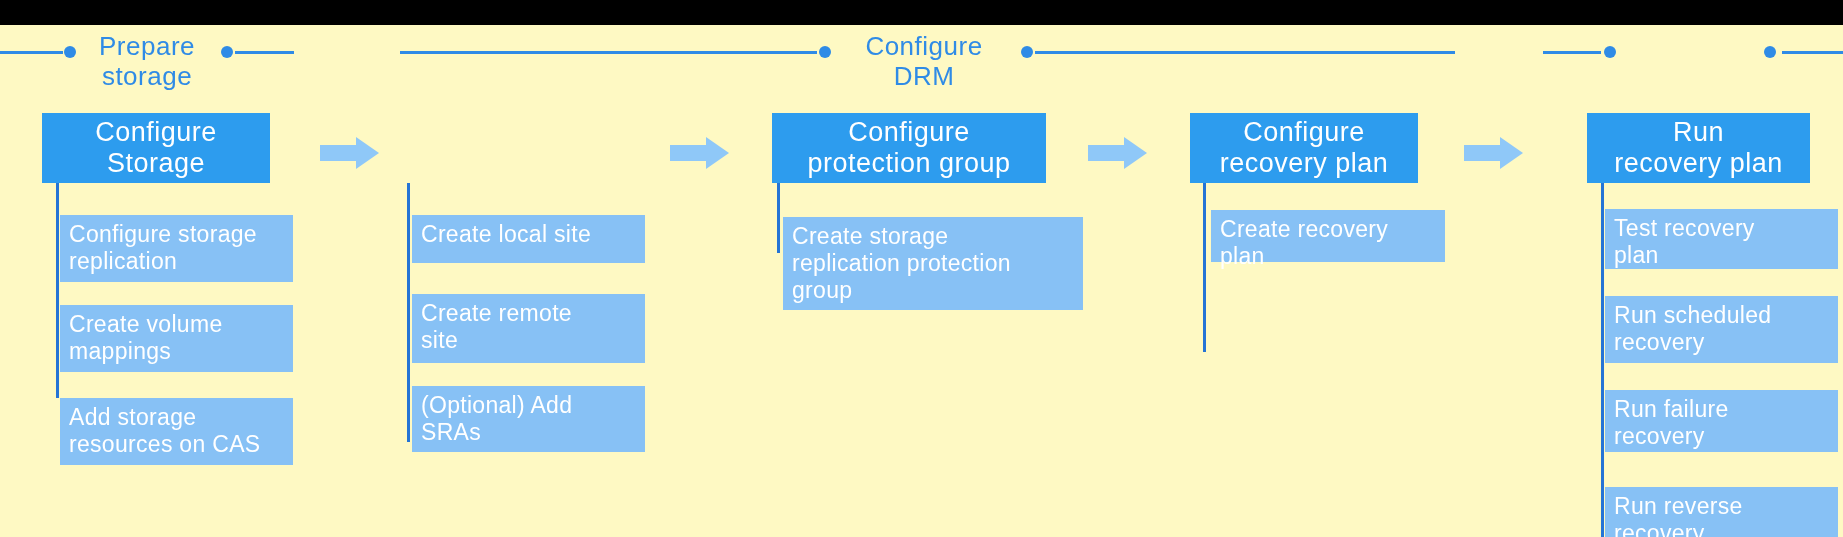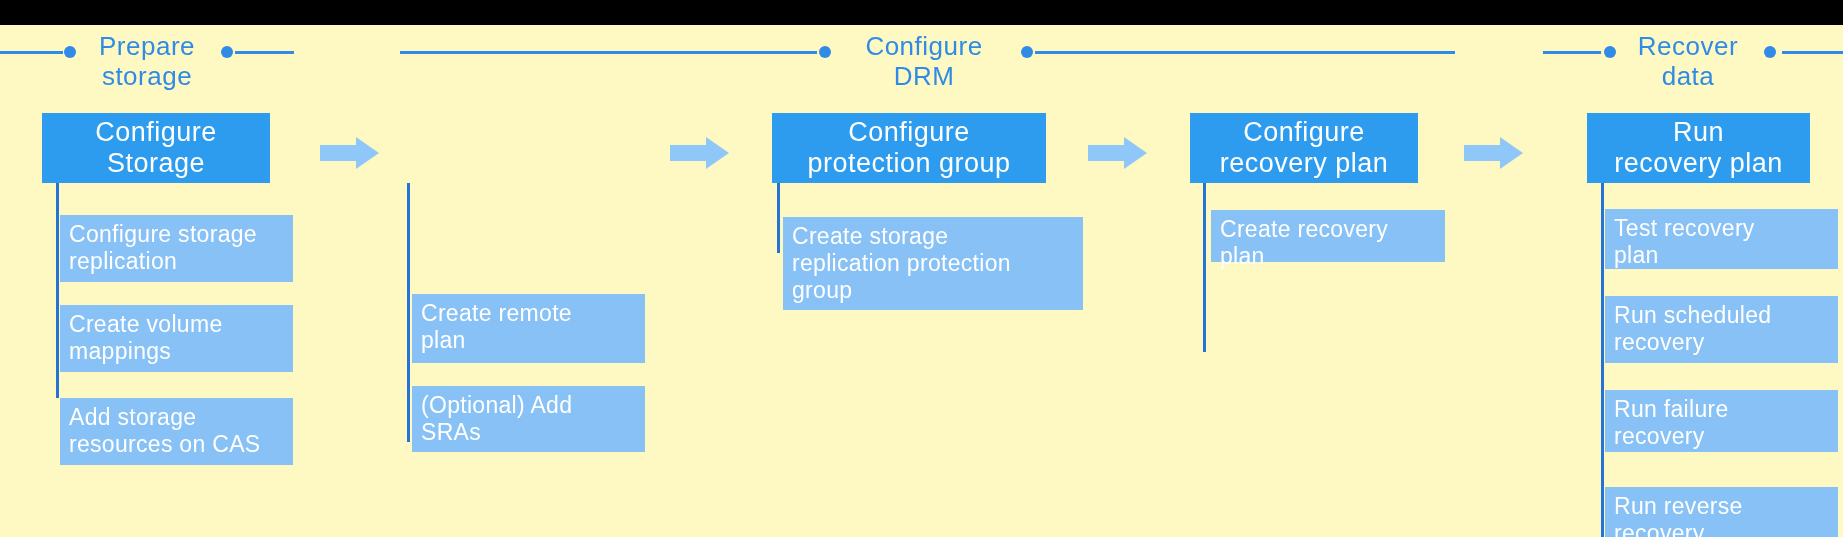--- a/index.html
+++ b/index.html
@@ -44,43 +44,42 @@
   <div class="dot" style="left:221px"></div>
   <div class="hline" style="left:235px;width:59px"></div>
   <div class="hline" style="left:400px;width:417px"></div>
   <div class="dot" style="left:819px"></div>
   <div class="phase-label" style="left:824px">Configure
 DRM</div>
   <div class="dot" style="left:1021px"></div>
   <div class="hline" style="left:1035px;width:420px"></div>
   <div class="hline" style="left:1543px;width:58px"></div>
   <div class="dot" style="left:1604px"></div>
-  <div class="phase-label" style="left:1588px">Recover
-data</div>
   <div class="dot" style="left:1764px"></div>
   <div class="hline" style="left:1782px;width:61px"></div>
 
   <div class="main-box" style="left:42px;top:88px;width:228px;height:70px">Configure
 Storage</div>
   <div class="vline" style="left:56px;top:158px;height:215px"></div>
   <div class="sub-box" style="left:60px;top:190px;width:233px;height:67px">Configure storage
 replication</div>
   <div class="sub-box" style="left:60px;top:373px;width:233px;height:67px">Add storage
 resources on CAS</div>
   <div class="sub-box" style="left:60px;top:280px;width:233px;height:67px">Create volume
 mappings</div>
 
   <div class="arrow" style="left:320px;top:112px">
     <div class="shaft"></div>
     <div class="head"></div>
   </div>
 
   <div class="vline" style="left:407px;top:158px;height:259px"></div>
+  <div class="sub-box" style="left:412px;top:190px;width:233px;height:48px">Create local site</div>
   <div class="sub-box" style="left:412px;top:269px;width:233px;height:69px">Create remote
-plan</div>
+site</div>
   <div class="sub-box" style="left:412px;top:361px;width:233px;height:66px">(Optional) Add
 SRAs</div>
 
   <div class="arrow" style="left:670px;top:112px">
     <div class="shaft"></div>
     <div class="head"></div>
   </div>
 
   <div class="main-box" style="left:772px;top:88px;width:274px;height:70px">Configure
 protection group</div>

